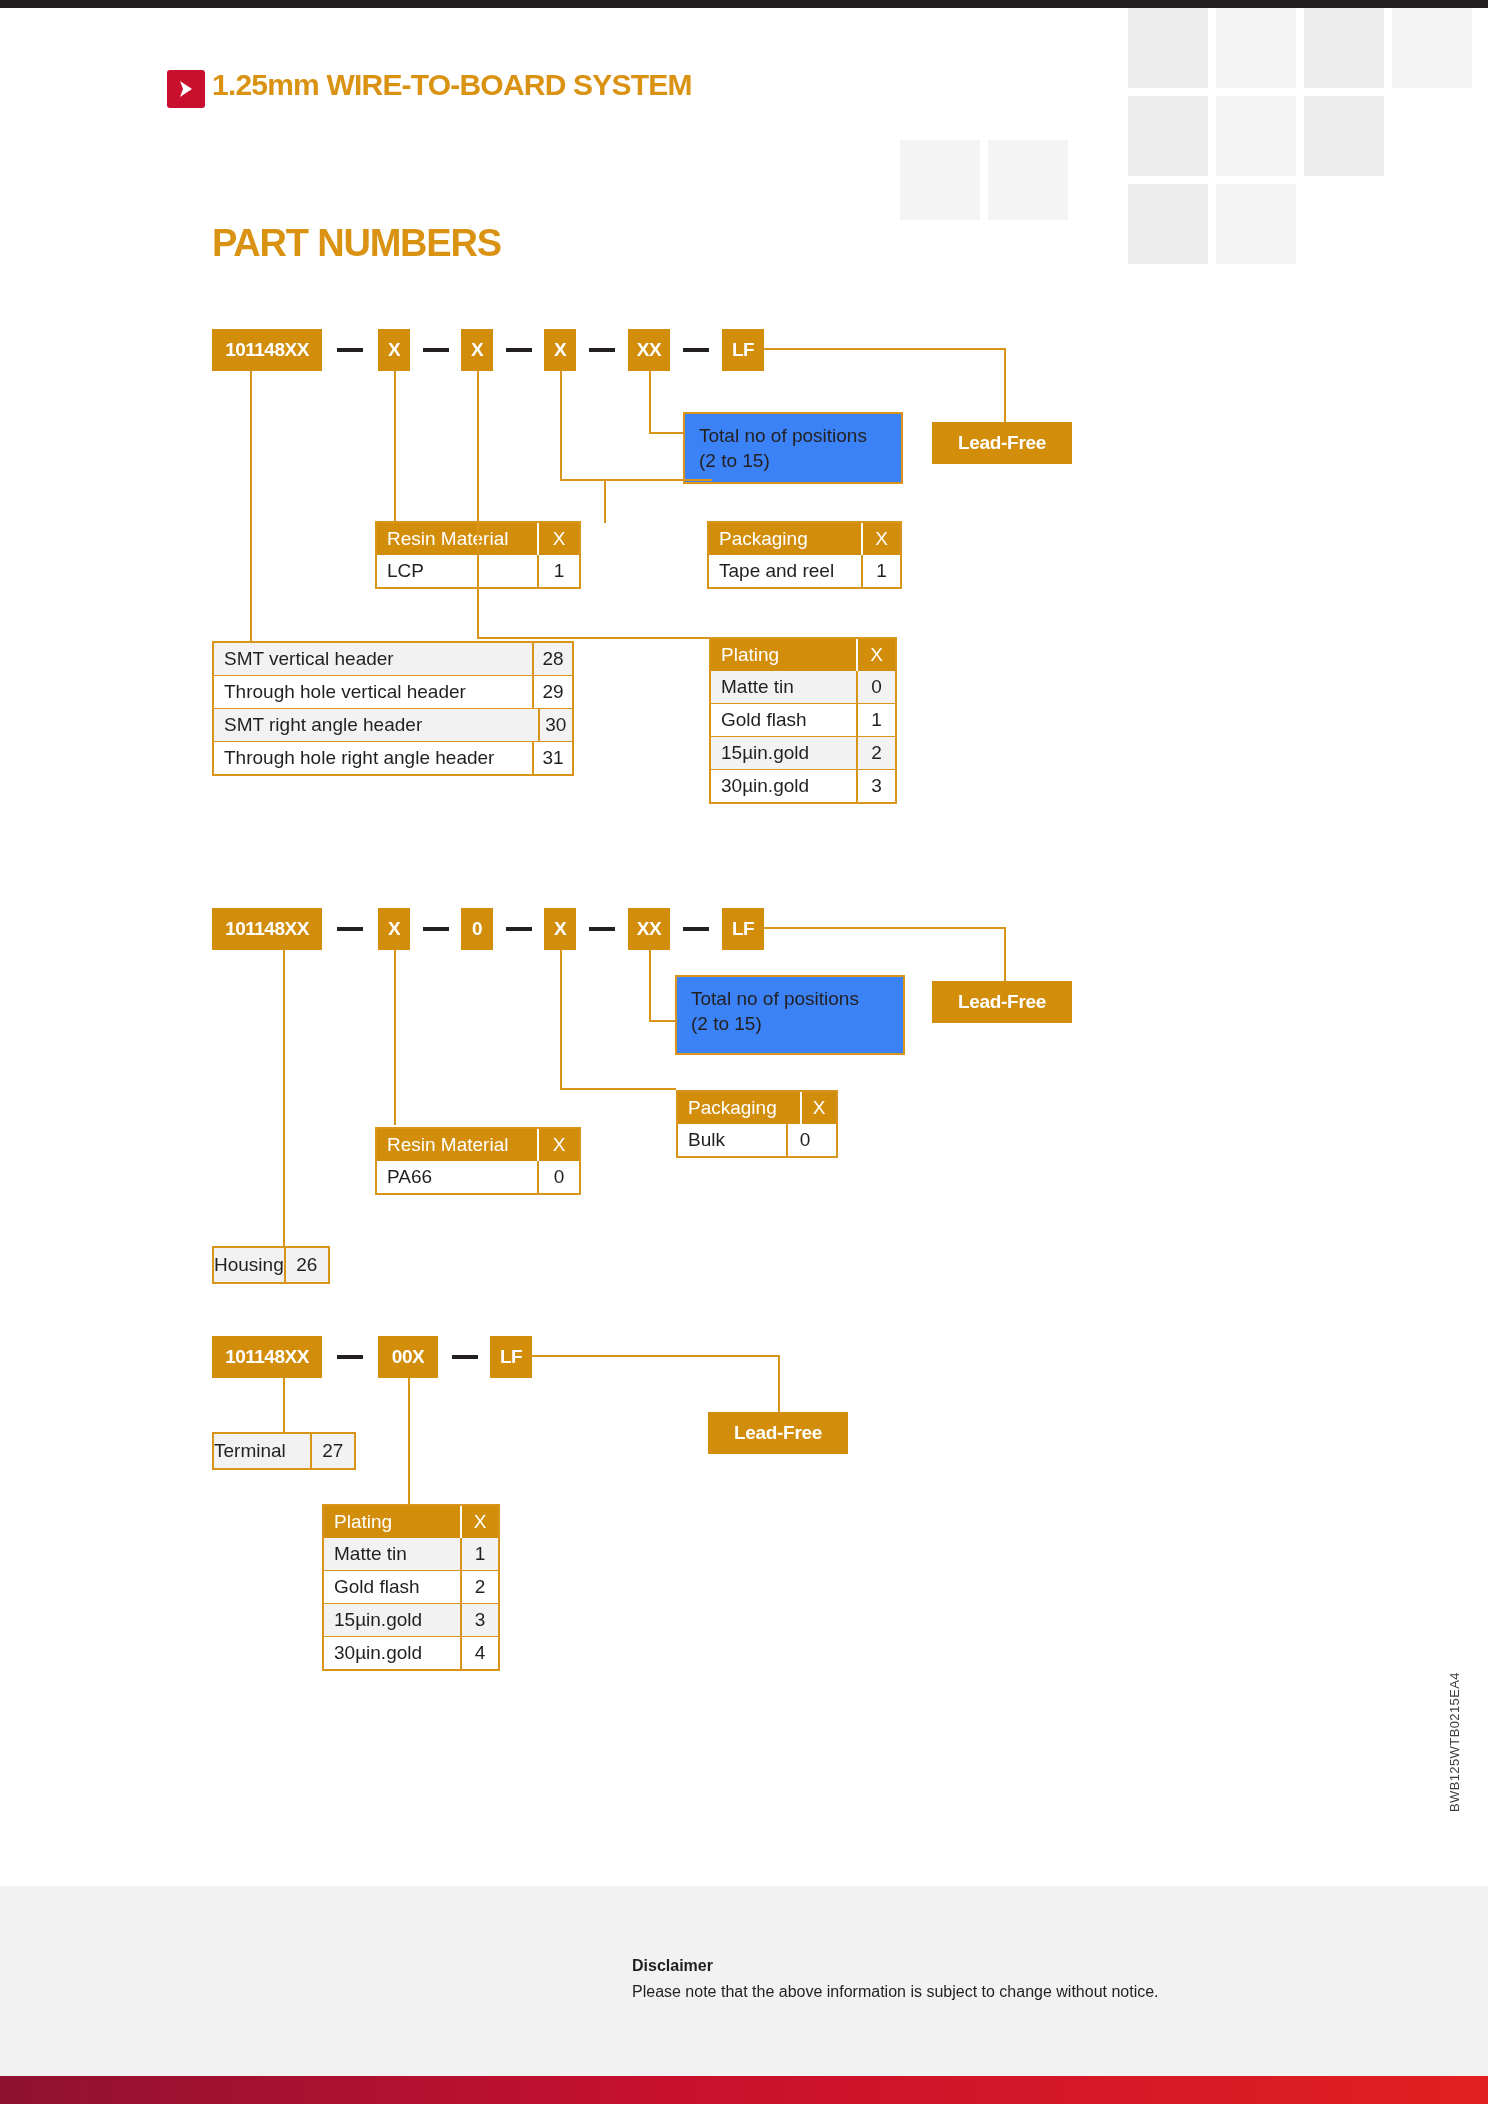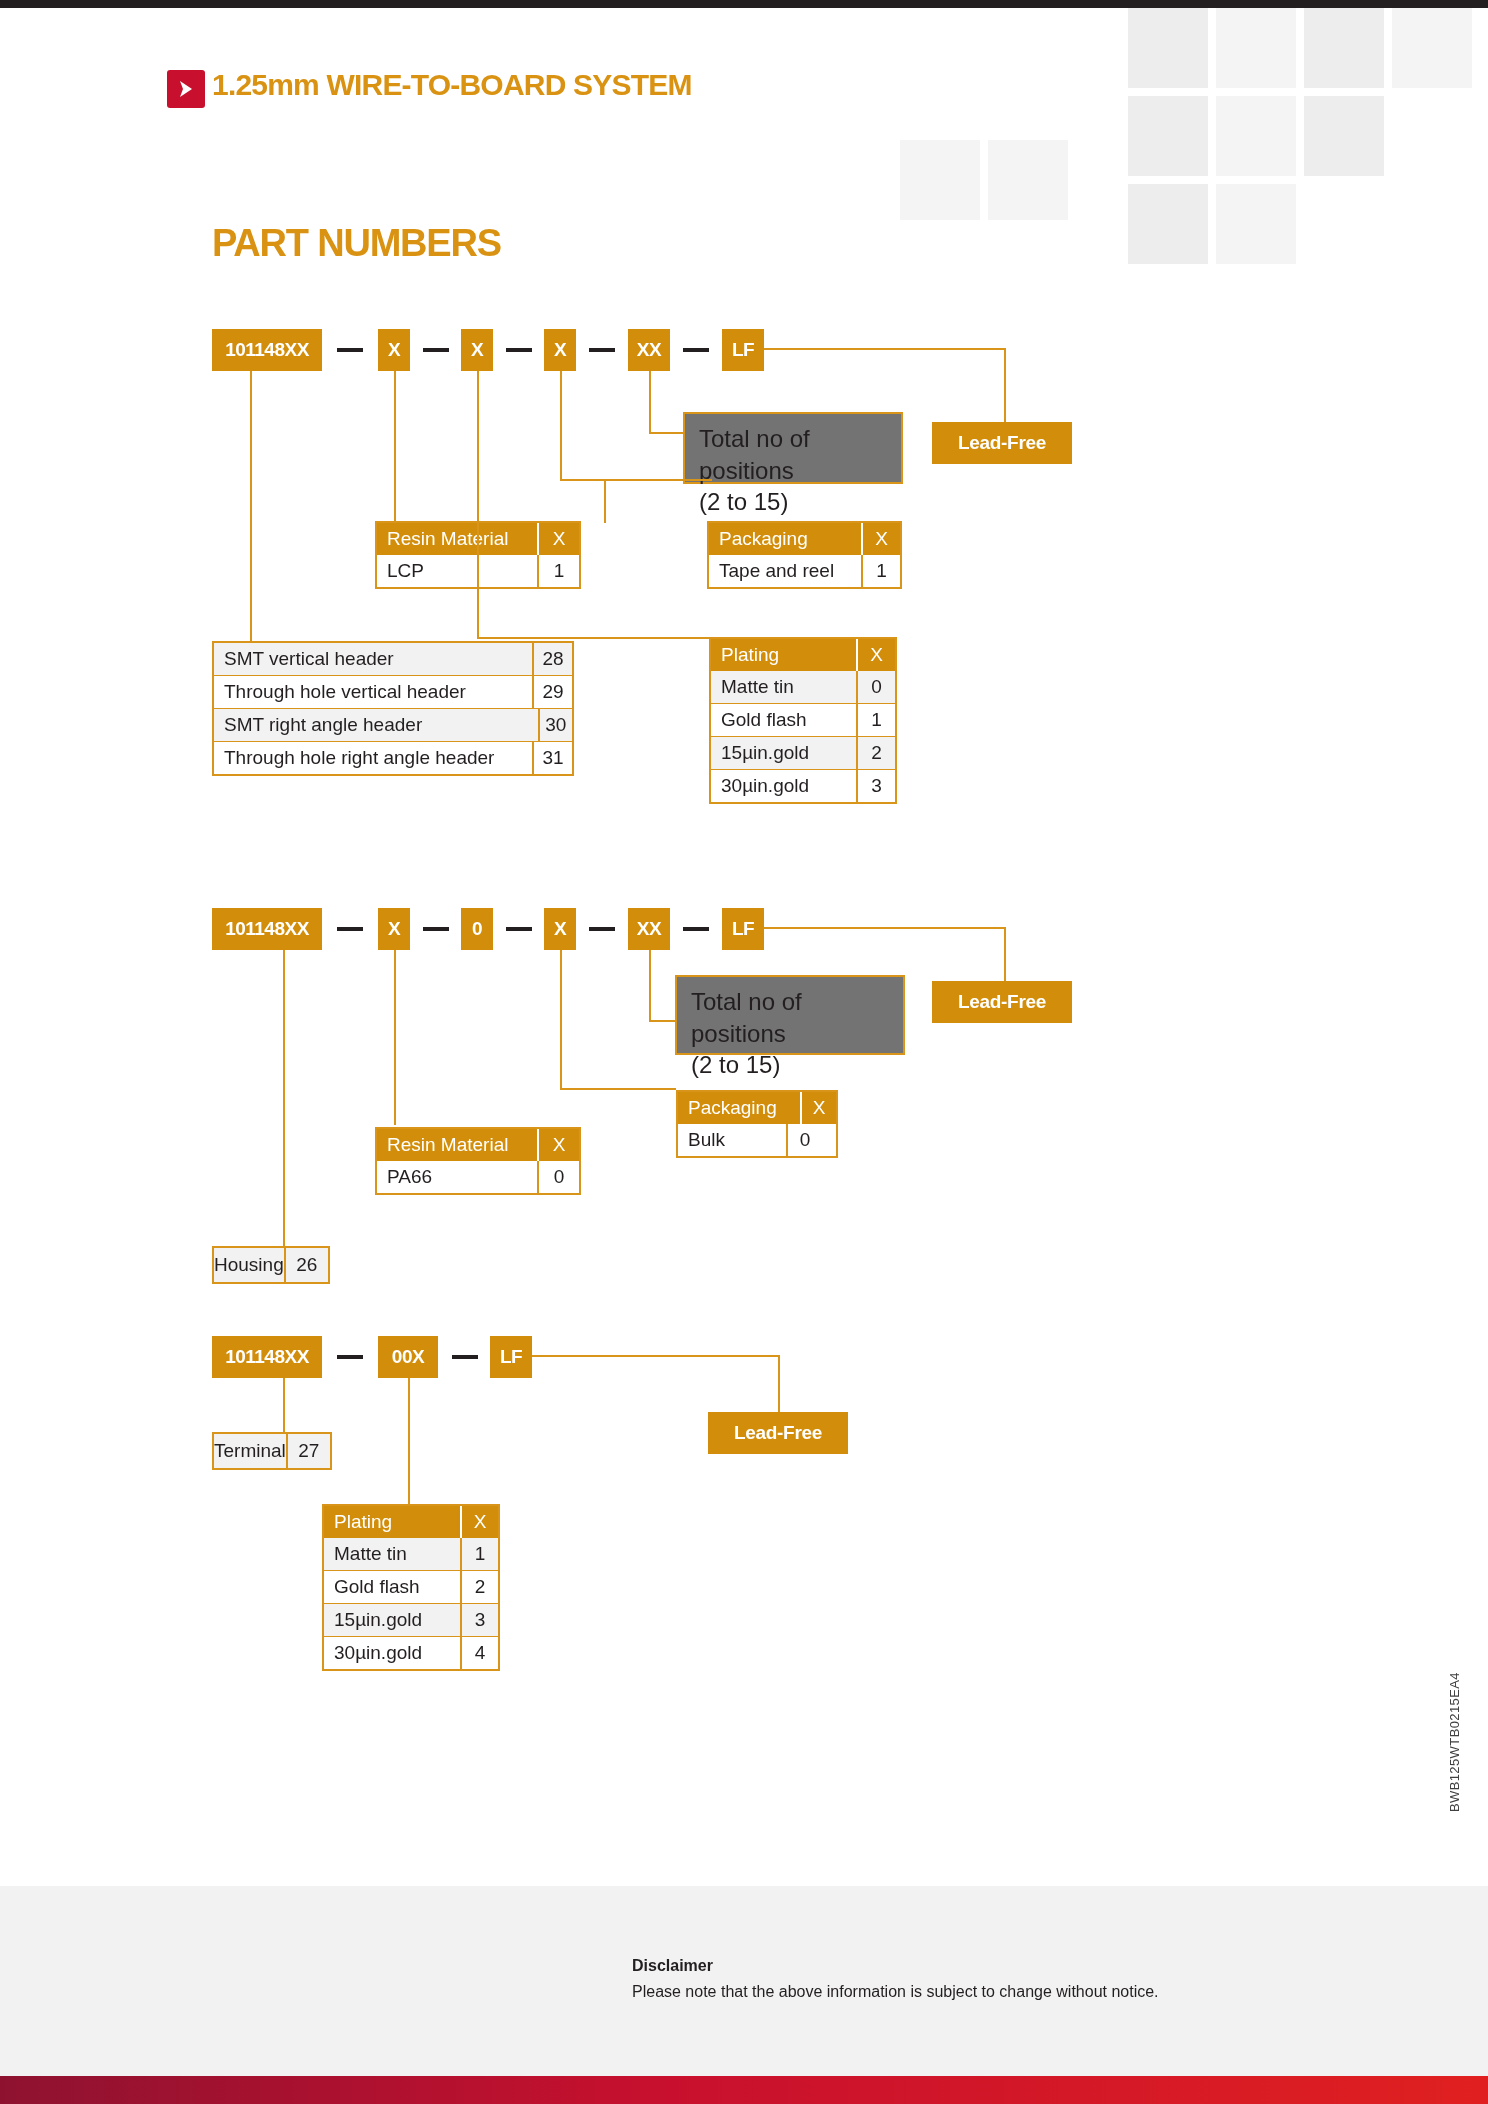--- a/index.html
+++ b/index.html
@@ -52,22 +52,22 @@
 
   
   .leadfree {
     position:absolute; background:#d28e0b; color:#fff;
     font-size:19px; font-weight:bold; display:flex;
     align-items:center; justify-content:center; letter-spacing:-0.3px;
   }
 
   
   .note {
-    position:absolute; border:2px solid #d9941a; background:#737373;
-    padding:9px 12px 10px 14px; color:#231f20; font-size:24px; line-height:1.32;
+    position:absolute; border:2px solid #d9941a; background:#3b82f6;
+    padding:9px 12px 10px 14px; color:#231f20; font-size:19px; line-height:1.32;
   }
 
   
   .tbl { position:absolute; border:2px solid #d9941a; border-collapse:collapse; background:#fff; }
   .tbl .thead { display:flex; background:#d28e0b; color:#fff; }
   .tbl .trow  { display:flex; color:#231f20; }
   .tbl .trow.alt { background:#f2f2f2; }
   .tbl .trow + .trow { border-top:1px solid #d9941a; }
   .tbl .thead .c1, .tbl .trow .c1 { padding:5px 10px; font-size:19px; }
   .tbl .thead .c2, .tbl .trow .c2 {
@@ -278,21 +278,21 @@
   <div class="dash" style="left:337px;top:1355px;width:26px;"></div>
   <div class="chip" style="left:378px;top:1336px;width:60px;height:42px;">00X</div>
   <div class="dash" style="left:452px;top:1355px;width:26px;"></div>
   <div class="chip" style="left:490px;top:1336px;width:42px;height:42px;">LF</div>
 
   <div class="ln h" style="left:532px;top:1355px;width:248px;"></div>
   <div class="ln v" style="left:778px;top:1355px;height:62px;"></div>
   <div class="leadfree" style="left:708px;top:1412px;width:140px;height:42px;">Lead-Free</div>
 
   <div class="ln v" style="left:283px;top:1378px;height:56px;"></div>
-  <div class="pairbox" style="left:212px;top:1432px;">
+  <div class="pairbox" style="left:212px;top:1432px;gap:24px;">
     <div class="k">Terminal</div>
     <div class="v">27</div>
   </div>
 
   <div class="ln v" style="left:408px;top:1378px;height:128px;"></div>
   <div class="tbl" style="left:322px;top:1504px;width:178px;">
     <div class="thead">
       <div class="c1" style="width:136px;">Plating</div>
       <div class="c2" style="width:38px;">X</div>
     </div>

